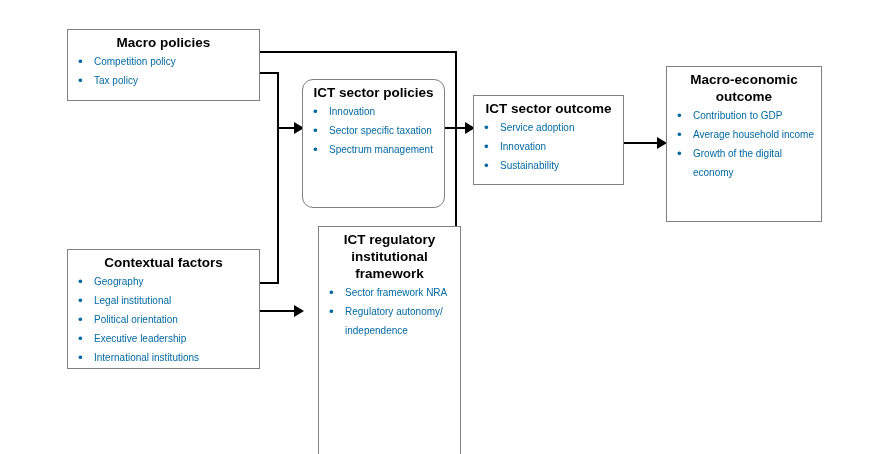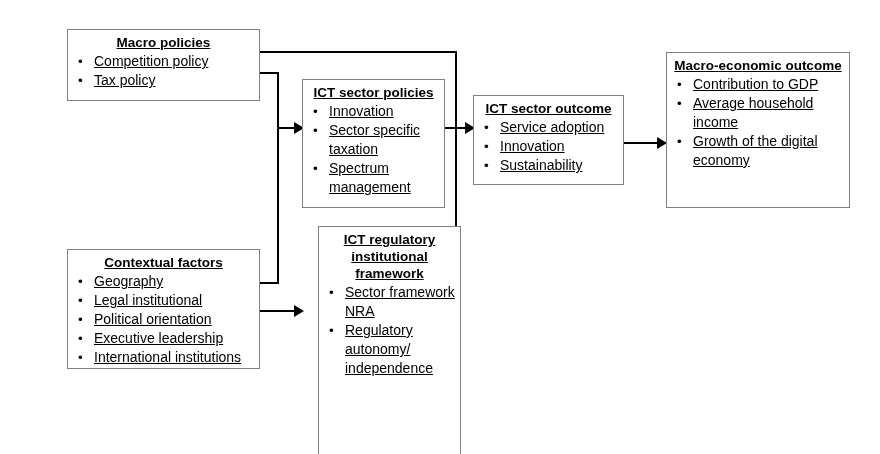--- a/index.html
+++ b/index.html
@@ -14,39 +14,38 @@
     background: #ffffff;
     font-family: "Liberation Sans", sans-serif;
     overflow: hidden;
   }
   .box {
     position: absolute;
     box-sizing: border-box;
     background: #ffffff;
     border: 1px solid #808080;
     z-index: 3;
-    text-decoration: underline;
   }
   .box-title {
     font-weight: bold;
     font-size: 13.5px;
     color: #000000;
     text-align: center;
     line-height: 17px;
     padding: 4px 6px 1px 6px;
   }
   .bullets {
     list-style: none;
     margin: 0;
     padding: 0 4px 2px 6px;
   }
   .bullets li {
     position: relative;
-    font-size: 14px;
-    color: #000000;
+    font-size: 10px;
+    color: #0369a1;
     line-height: 19px;
     padding-left: 20px;
     margin: 0;
   }
   .bullets li::before {
     content: "\2022";
     position: absolute;
     left: 4px;
     top: 0;
     font-size: 13.5px;
@@ -118,21 +117,21 @@
     <div class="box-title">Contextual factors</div>
     <ul class="bullets">
       <li>Geography</li>
       <li>Legal institutional</li>
       <li>Political orientation</li>
       <li>Executive leadership</li>
       <li>International institutions</li>
     </ul>
   </div>
 
-  <div class="box" style="left:302px; top:79px; width:143px; height:129px;">
+  <div class="box" style="left:302px; top:79px; width:143px; height:129px;border-radius:11px;">
     <div class="box-title">ICT sector policies</div>
     <ul class="bullets">
       <li>Innovation</li>
       <li>Sector specific taxation</li>
       <li>Spectrum management</li>
     </ul>
   </div>
 
   <div class="box" style="left:318px; top:226px; width:143px; height:248px;">
     <div class="box-title">ICT regulatory institutional framework</div>
@@ -144,21 +143,21 @@
 
   <div class="box" style="left:473px; top:95px; width:151px; height:90px;">
     <div class="box-title">ICT sector outcome</div>
     <ul class="bullets">
       <li>Service adoption</li>
       <li>Innovation</li>
       <li>Sustainability</li>
     </ul>
   </div>
 
-  <div class="box" style="left:666px; top:52px; width:184px; height:156px;">
+  <div class="box" style="left:666px; top:66px; width:156px; height:156px;">
     <div class="box-title">Macro-economic outcome</div>
     <ul class="bullets">
       <li>Contribution to GDP</li>
       <li>Average household income</li>
       <li>Growth of the digital economy</li>
     </ul>
   </div>
 
 </div>
 

